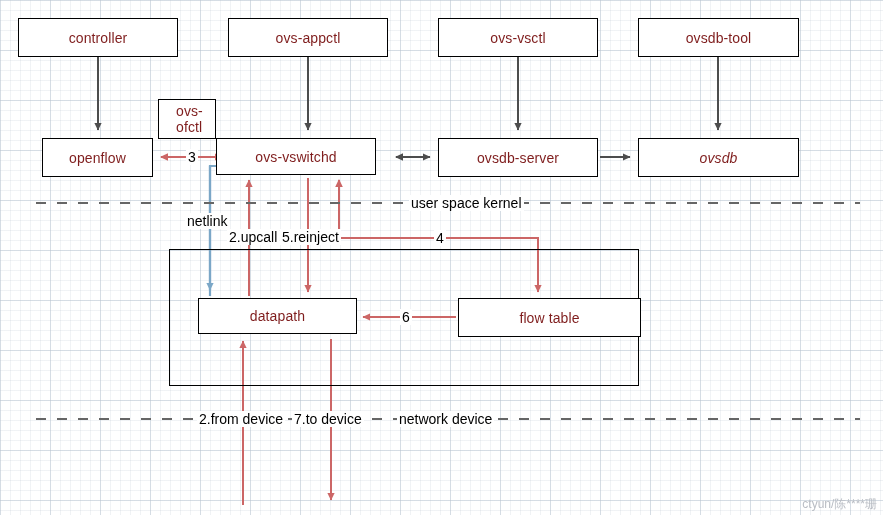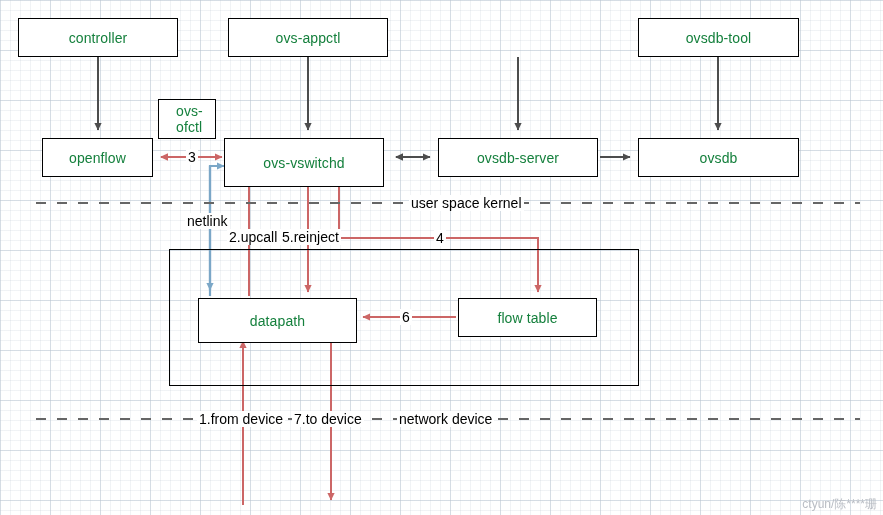--- a/index.html
+++ b/index.html
@@ -19,21 +19,21 @@
     background-size:10px 10px,10px 10px,50px 50px,50px 50px;
     overflow:hidden;
   }
   svg#wires{position:absolute;left:0;top:0;width:883px;height:515px;}
   .node{
     position:absolute;
     box-sizing:border-box;
     border:1.6px solid #000000;
     background:#ffffff;
     display:flex;align-items:center;justify-content:center;
-    font-size:14px;color:#15803d;
+    font-size:14px;color:#7f1d1d;
     letter-spacing:.1px;
     z-index:3;
   }
   .container-box{
     position:absolute;
     box-sizing:border-box;
     border:1.6px solid #000000;
     background:transparent;
     z-index:1;
   }
@@ -109,39 +109,40 @@
     <g stroke="#666666" stroke-width="2.2" stroke-dasharray="10 11" fill="none">
       <line x1="36" y1="203" x2="860" y2="203"></line>
       <line x1="36" y1="419" x2="860" y2="419"></line>
     </g>
   </svg>
 
   <div class="container-box" style="left:169px;top:249px;width:470px;height:137px;"></div>
 
   <div class="node" style="left:18px;top:18px;width:160px;height:39px;">controller</div>
   <div class="node" style="left:228px;top:18px;width:160px;height:39px;">ovs-appctl</div>
+  <div class="node" style="left:438px;top:18px;width:160px;height:39px;">ovs-vsctl</div>
   <div class="node" style="left:638px;top:18px;width:161px;height:39px;">ovsdb-tool</div>
 
   <div class="node" style="left:158px;top:99px;width:58px;height:40px;font-size:14px;padding-left:17px;">ovs-ofctl</div>
 
   <div class="node" style="left:42px;top:138px;width:111px;height:39px;">openflow</div>
-  <div class="node" style="left:224px;top:138px;width:160px;height:49px;">ovs-vswitchd</div>
+  <div class="node" style="left:216px;top:138px;width:160px;height:37px;">ovs-vswitchd</div>
   <div class="node" style="left:438px;top:138px;width:160px;height:39px;">ovsdb-server</div>
-  <div class="node" style="left:638px;top:138px;width:161px;height:39px;">ovsdb</div>
+  <div class="node" style="left:638px;top:138px;width:161px;height:39px;font-style:italic;">ovsdb</div>
 
-  <div class="node" style="left:198px;top:298px;width:159px;height:45px;">datapath</div>
-  <div class="node" style="left:458px;top:298px;width:139px;height:39px;">flow table</div>
+  <div class="node" style="left:198px;top:298px;width:159px;height:36px;">datapath</div>
+  <div class="node" style="left:458px;top:298px;width:183px;height:39px;">flow table</div>
 
   <div class="lbl" style="left:186px;top:149px;">3</div>
   <div class="lbl" style="left:185px;top:213px;">netlink</div>
   <div class="lbl" style="left:227px;top:229px;">2.upcall</div>
   <div class="lbl" style="left:280px;top:229px;">5.reinject</div>
   <div class="lbl" style="left:434px;top:230px;">4</div>
   <div class="lbl" style="left:400px;top:309px;">6</div>
 
   <div class="lbl" style="left:409px;top:195px;">user space kernel</div>
 
-  <div class="lbl" style="left:197px;top:411px;">1.from device</div>
+  <div class="lbl" style="left:197px;top:411px;">2.from device</div>
   <div class="lbl" style="left:292px;top:411px;">7.to device</div>
   <div class="lbl" style="left:397px;top:411px;text-align:center;">network device</div>
 
   <div class="watermark">ctyun/陈****珊</div>
 </div>
 
 </body></html>

